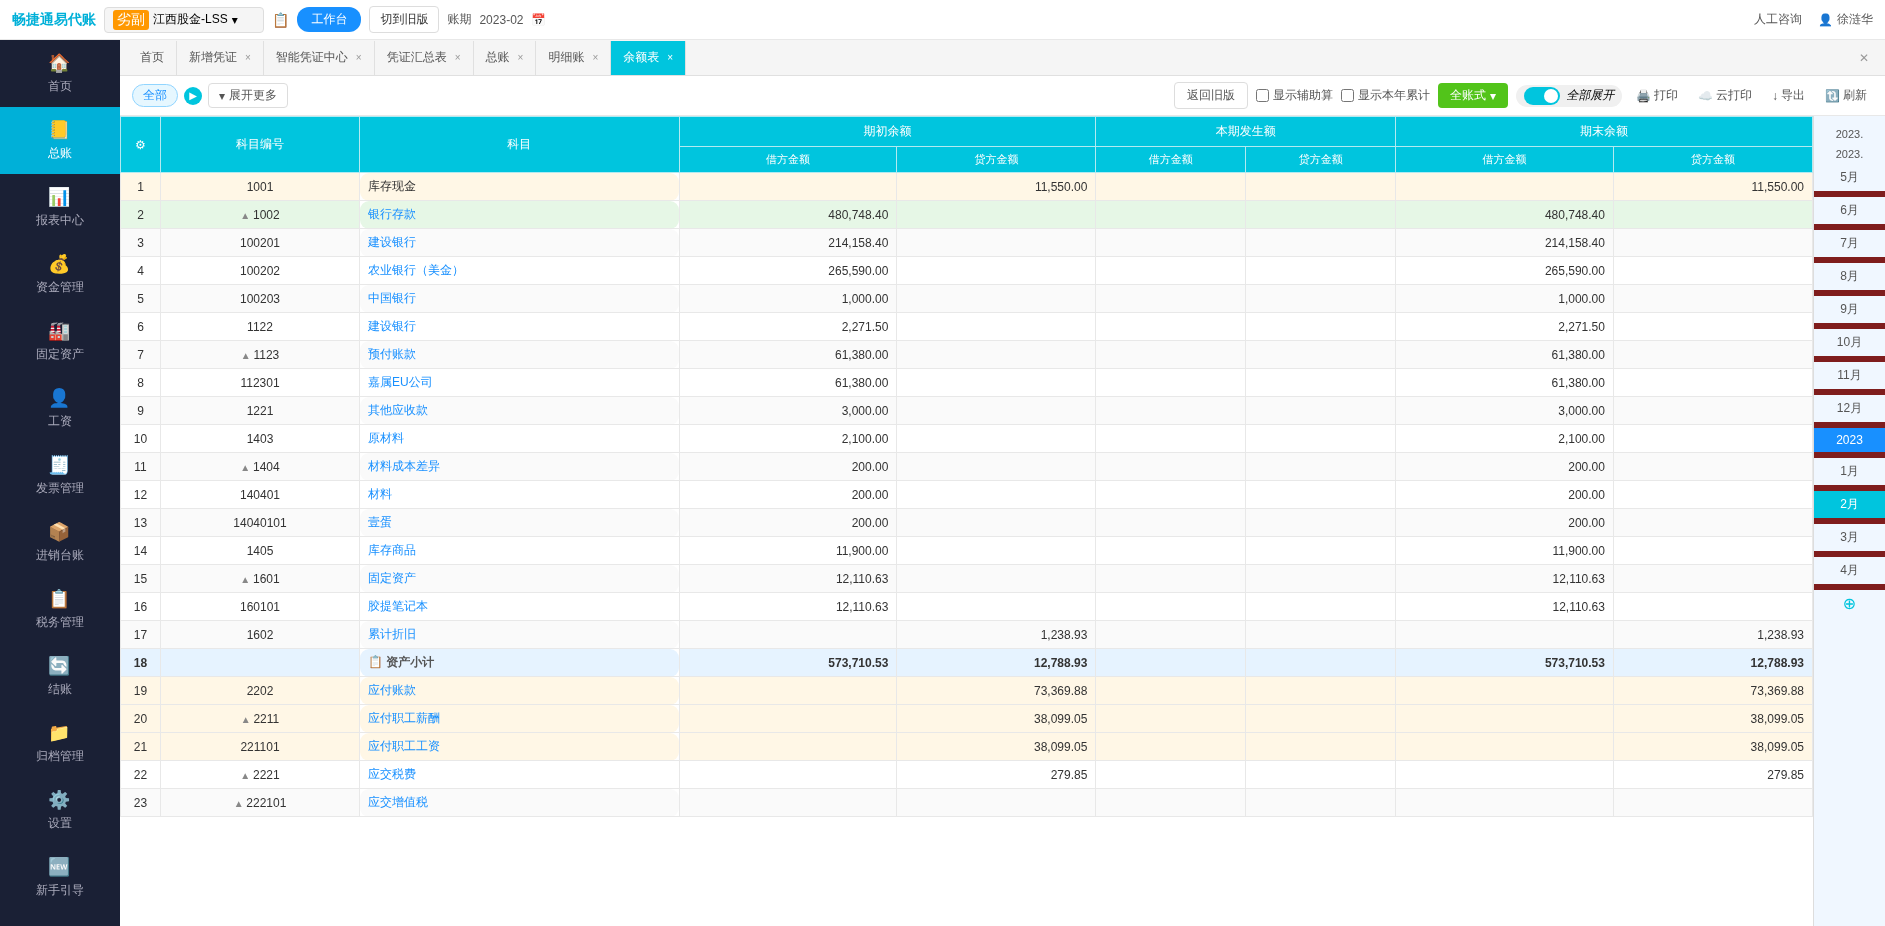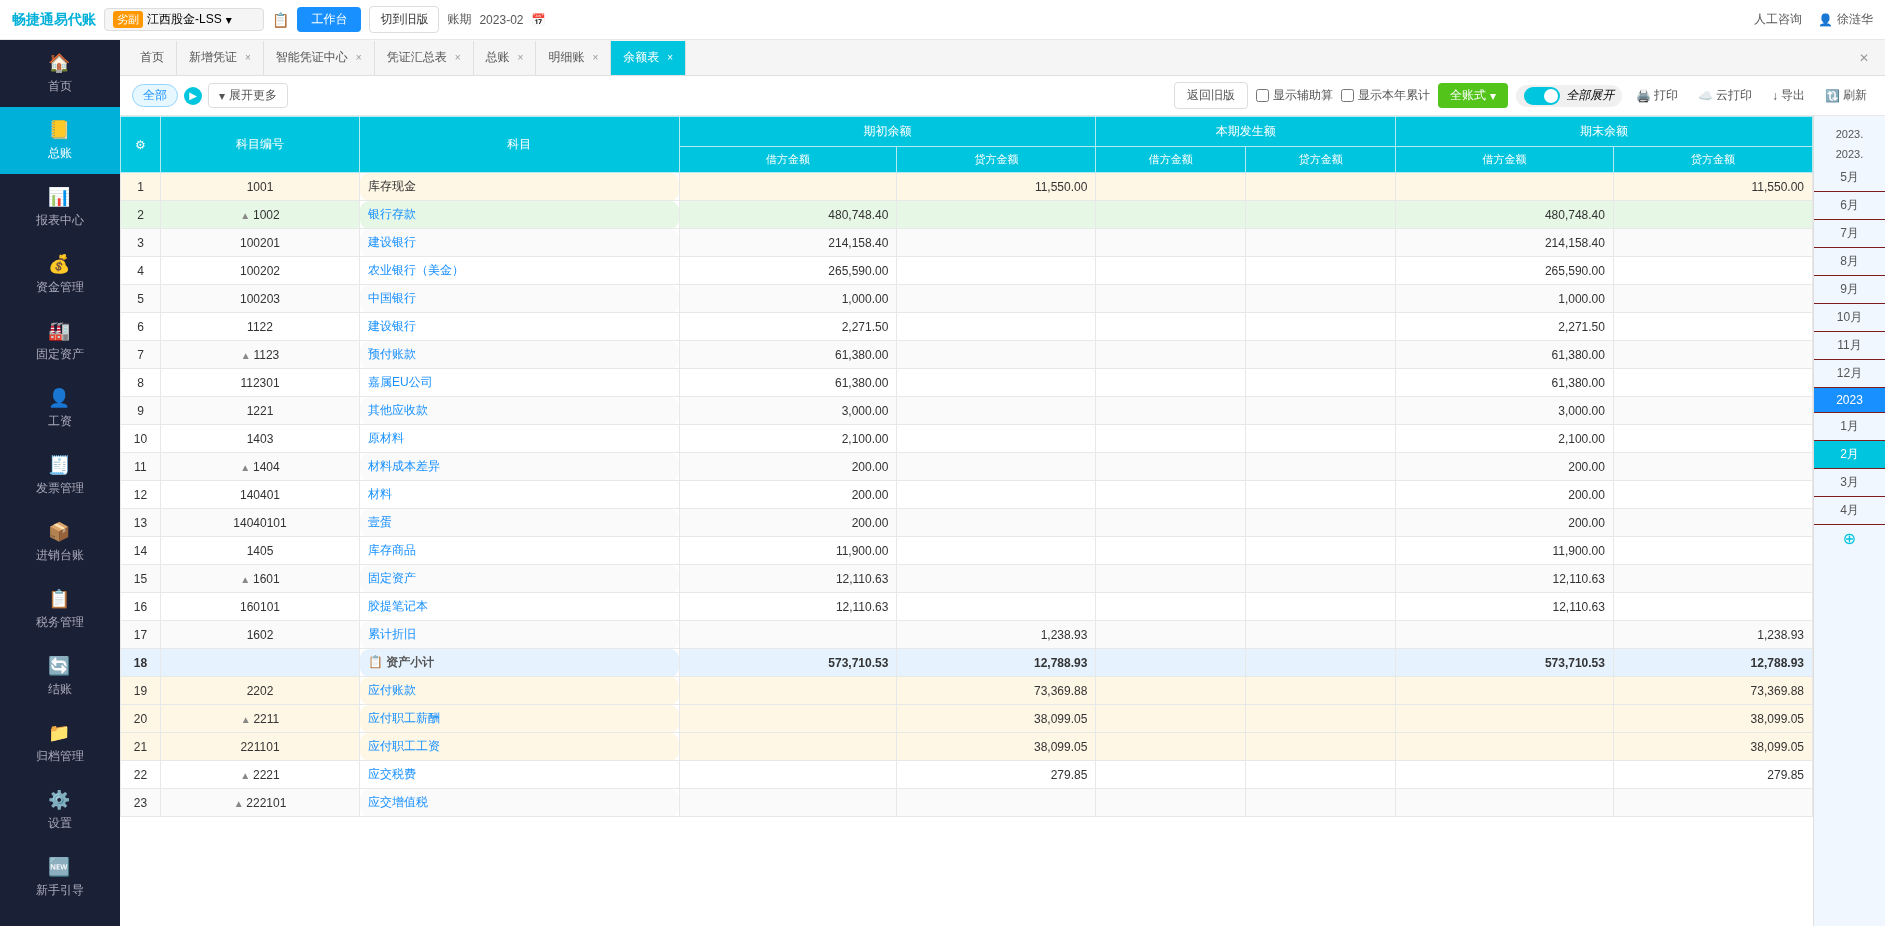--- a/index.html
+++ b/index.html
@@ -30,27 +30,27 @@
       padding: 2px 8px;
       gap: 4px;
       cursor: pointer;
       min-width: 160px;
     }
     .company-tag {
       background: #ff9800;
       color: #fff;
       border-radius: 3px;
       padding: 1px 4px;
-      font-size: 11px;
+      font-size: 14px;
     }
     .work-btn {
       background: #1890ff;
       color: #fff;
       border: none;
-      border-radius: 4px;
+      border-radius: 12px;
       padding: 4px 14px;
       cursor: pointer;
     }
     .switch-btn {
       background: #fff;
       color: #333;
       border: 1px solid #ddd;
       border-radius: 4px;
       padding: 4px 10px;
       cursor: pointer;
@@ -336,21 +336,21 @@
       padding: 4px 2px;
       font-size: 11px;
       color: #555;
     }
     .month-item {
       width: 100%;
       text-align: center;
       padding: 5px 2px;
       cursor: pointer;
       color: #555;
-      border-bottom: 1px solid #7f1d1d;
+      border-bottom: 6px solid #7f1d1d;
     }
     .month-item.active {
       background: #00c5de;
       color: #fff;
     }
     .month-item.current-year {
       background: #1890ff;
       color: #fff;
     }
     

